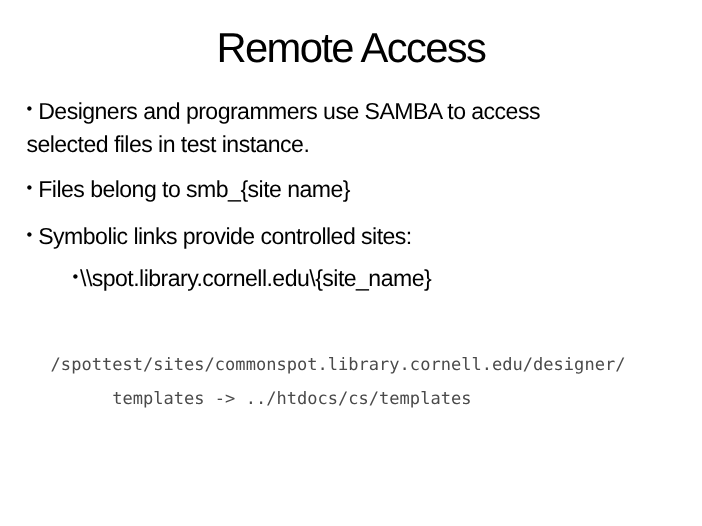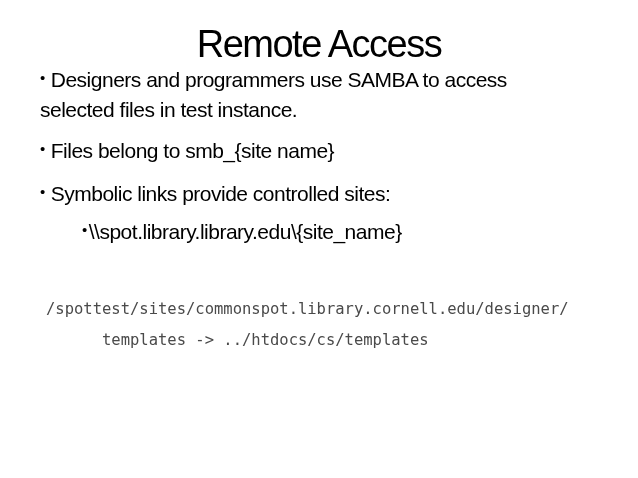--- a/index.html
+++ b/index.html
@@ -16,21 +16,22 @@
   .slide-title {
     margin-top: 24px;
     text-align: center;
     font-size: 38px;
     font-weight: 400;
     letter-spacing: -1.5px;
     line-height: 1.1;
     color: #000000;
   }
   .bullet-area {
-    padding-left: 40px;
+    margin-top: 22px;
+    padding-left: 24px;
     width: 600px;
   }
   .bullet-item {
     font-size: 21px;
     letter-spacing: -0.5px;
     line-height: 28px;
     margin-bottom: 13px;
     width: 545px;
   }
   .bullet-item.level-2 {
@@ -74,21 +75,21 @@
 
     <div class="bullet-item level-1">
       <span class="bullet-marker">•</span><span>Files belong to smb_{site name}</span>
     </div>
 
     <div class="bullet-item level-1">
       <span class="bullet-marker">•</span><span>Symbolic links provide controlled sites:</span>
     </div>
 
     <div class="bullet-item level-2">
-      <span class="bullet-marker">•</span><span>\\spot.library.library.edu\{site_name}</span>
+      <span class="bullet-marker">•</span><span>\\spot.library.cornell.edu\{site_name}</span>
     </div>
 
   </div>
 
   <div class="code-block">
     <div class="code-line">/spottest/sites/commonspot.library.cornell.edu/designer/</div>
     <div class="code-line">      templates -&gt; ../htdocs/cs/templates</div>
   </div>
 
 </div>

